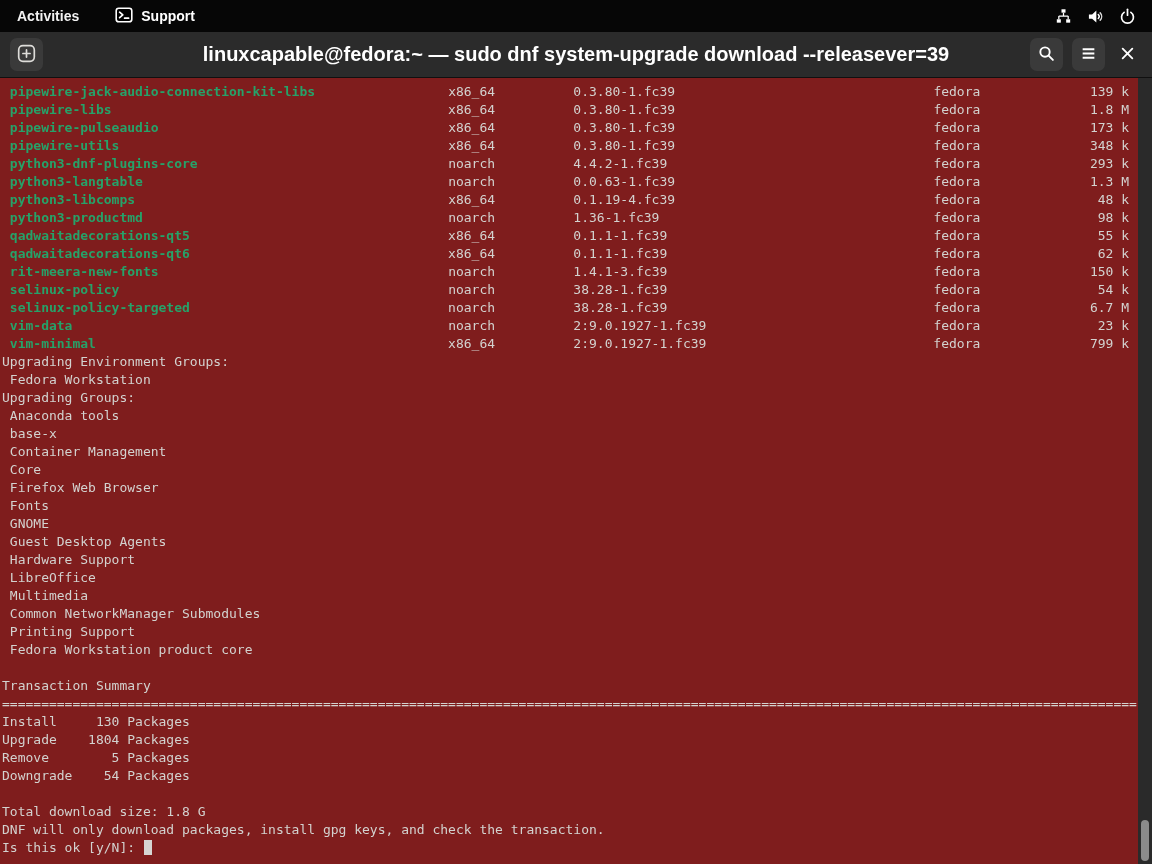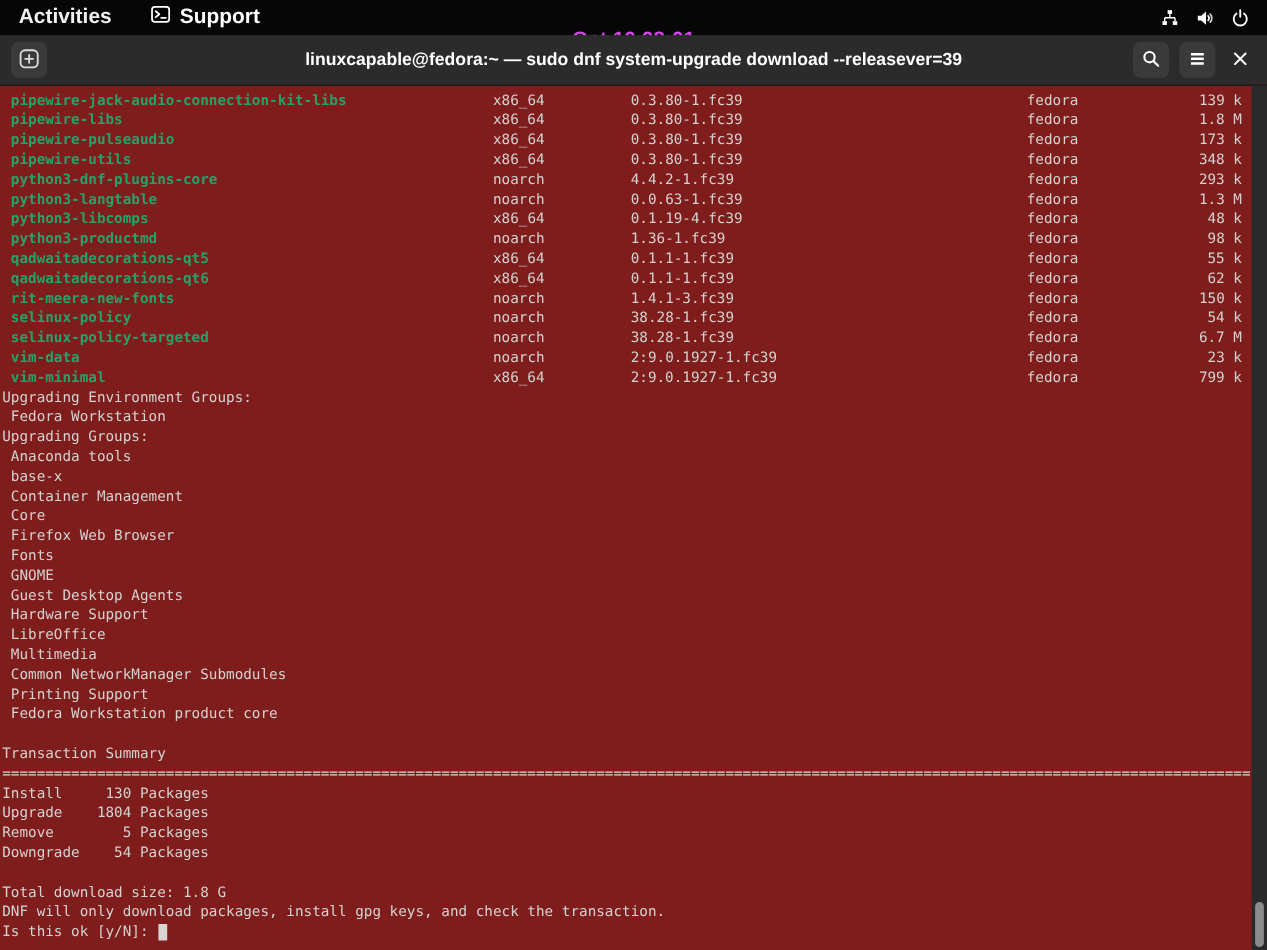--- a/index.html
+++ b/index.html
@@ -3,21 +3,21 @@
 <meta charset="utf-8">
 <style>
   * { margin:0; padding:0; box-sizing:border-box; }
   html,body { width:1152px; height:864px; overflow:hidden; background:#171717; }
   body { font-family:"Liberation Sans", sans-serif; }
 
   
   .topbar {
     height:32px; background:#060606; color:#ffffff;
     display:flex; align-items:center; position:relative;
-    font-size:19px;
+    font-size:14px;
   }
   .topbar-left { display:flex; align-items:center; gap:36px; margin-left:17px; }
   .activities { font-weight:700; color:#f2f2f2; }
   .focused-app { display:flex; align-items:center; gap:8px; font-weight:700; }
   .clock {
     position:absolute; left:0; right:0; text-align:center;
     font-weight:700; color:#d946ef; pointer-events:none;margin-top:41px;
   }
   .topbar-right { margin-left:auto; display:flex; align-items:center; gap:15px; margin-right:16px; }
   .topbar-right svg { display:block; }
@@ -27,21 +27,21 @@
     height:46px; background:#2b2b2b; display:flex; align-items:center;
     position:relative; border-bottom:1px solid #101010;
   }
   .hb-btn {
     width:33px; height:33px; border:none; border-radius:7px; background:#3a3a3a;
     display:flex; align-items:center; justify-content:center; cursor:pointer; color:#deddda;
   }
   .newtab-btn { margin-left:10px; }
   .hb-title {
     position:absolute; left:120px; right:120px; text-align:center;
-    color:#ffffff; font-weight:700; font-size:16px;
+    color:#ffffff; font-weight:700; font-size:20px;
     white-space:nowrap; overflow:hidden; pointer-events:none;
   }
   .hb-right { margin-left:auto; display:flex; align-items:center; gap:9px; margin-right:12px; }
   .close-btn {
     width:26px; height:26px; background:transparent; border:none; color:#ffffff;
     display:flex; align-items:center; justify-content:center; cursor:pointer;
   }
 
   
   .term-wrap { position:relative; height:786px; background:#7f1d1d; }

